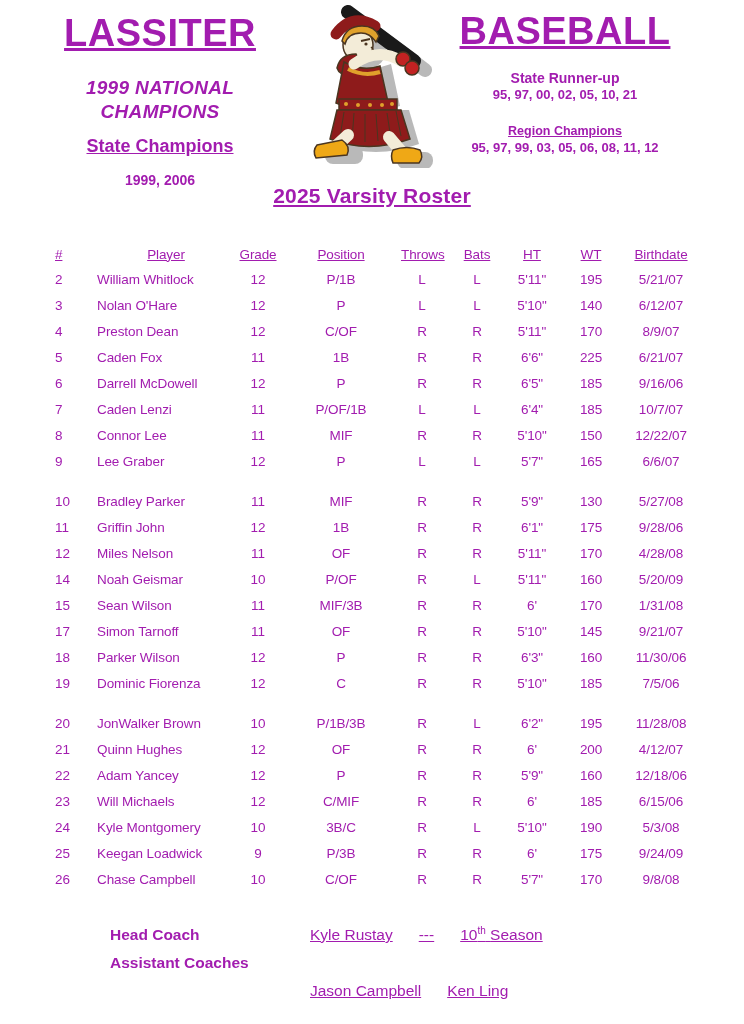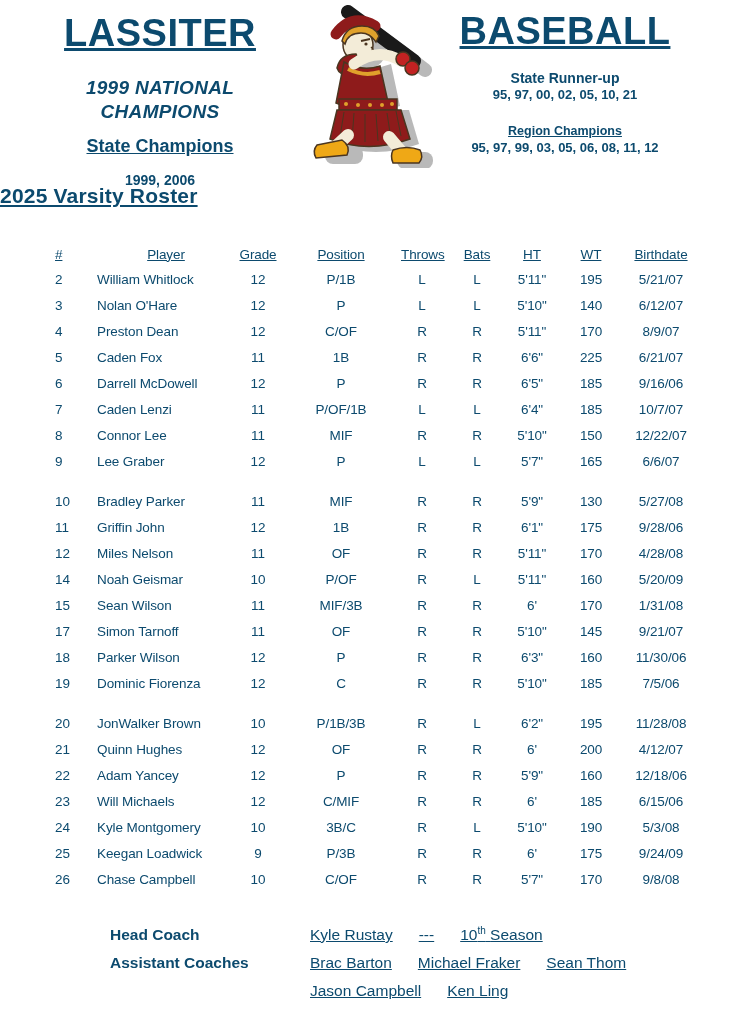--- a/index.html
+++ b/index.html
@@ -1,38 +1,38 @@
 <!DOCTYPE html>
 <html style="--maroon: #8e1b1b; --gold: #e0a12b; --boot-gold: #efa816; --cream: #f3ecd8; --bat-black: #1a1a1a; --shadow-gray: #9c9c9c; --glove-red: #c22222; --outline-brown: #4a3520; --text: #000000;"><head>
 <meta charset="utf-8">
 <style>
   html,body { margin:0; padding:0; background:#ffffff; }
   .page {
     position:relative; width:744px; height:1024px; background:#fff;
-    font-family:"Liberation Sans", sans-serif; color:#0c4a6e; overflow:hidden;
+    font-family:"Liberation Sans", sans-serif; color:#a21caf; overflow:hidden;
   }
 
   
   .hdr-left  { position:absolute; left:38px;  top:14px; width:244px; text-align:center; }
   .hdr-right { position:absolute; left:424px; top:12px; width:282px; text-align:center; }
   .big-title { font-size:38px; font-weight:800; text-decoration:underline; line-height:1.0; letter-spacing:0.5px; }
   .natl      { font-size:19px; font-weight:bold; font-style:italic; line-height:1.25; letter-spacing:0.3px; }
   .natl-first{ margin-top:24px; }
   .sub-label { font-size:18px; font-weight:bold; text-decoration:underline; margin-top:12px; }
   .sub-years { font-size:14px; font-weight:bold; margin-top:15px; }
   .ru-label  { font-size:14px; font-weight:bold; margin-top:20px; }
   .ru-years  { font-size:13px;  font-weight:bold; margin-top:1px; }
   .rc-label  { font-size:12.5px; font-weight:bold; text-decoration:underline; margin-top:22px; }
   .rc-years  { font-size:13px;  font-weight:bold; margin-top:2px; }
 
   .mascot { position:absolute; left:292px; top:4px; width:160px; height:164px; }
 
   
   .title {
-    position:absolute; left:0; top:184px; width:100%; text-align:left;
+    position:absolute; left:0; top:184px; width:100%; text-align:center;
     font-size:21px; font-weight:bold; text-decoration:underline; letter-spacing:0.2px;
   }
 
   
   .roster { position:absolute; left:55px; top:242px; width:638px; }
   .trow {
     display:grid;
     grid-template-columns:42px 138px 46px 120px 42px 68px 42px 76px 64px;
     height:26px; align-items:center; font-size:13.5px; letter-spacing:-0.1px;
   }
@@ -408,25 +408,20 @@
     <div class="f-row">
       <span class="f-label">Head Coach</span>
       <span class="f-vals">
         <span>Kyle Rustay</span>
         <span>---</span>
         <span><span>10</span><sup>th</sup> <span>Season</span></span>
       </span>
     </div>
     <div class="f-row">
       <span class="f-label">Assistant Coaches</span>
-      <span class="f-vals">
-        <span>Brac Barton</span>
-        <span>Michael Fraker</span>
-        <span>Sean Thom</span>
-      </span>
     </div>
     <div class="f-row">
       <span class="f-label"></span>
       <span class="f-vals">
         <span>Jason Campbell</span>
         <span>Ken Ling</span>
       </span>
     </div>
   </div>
 

